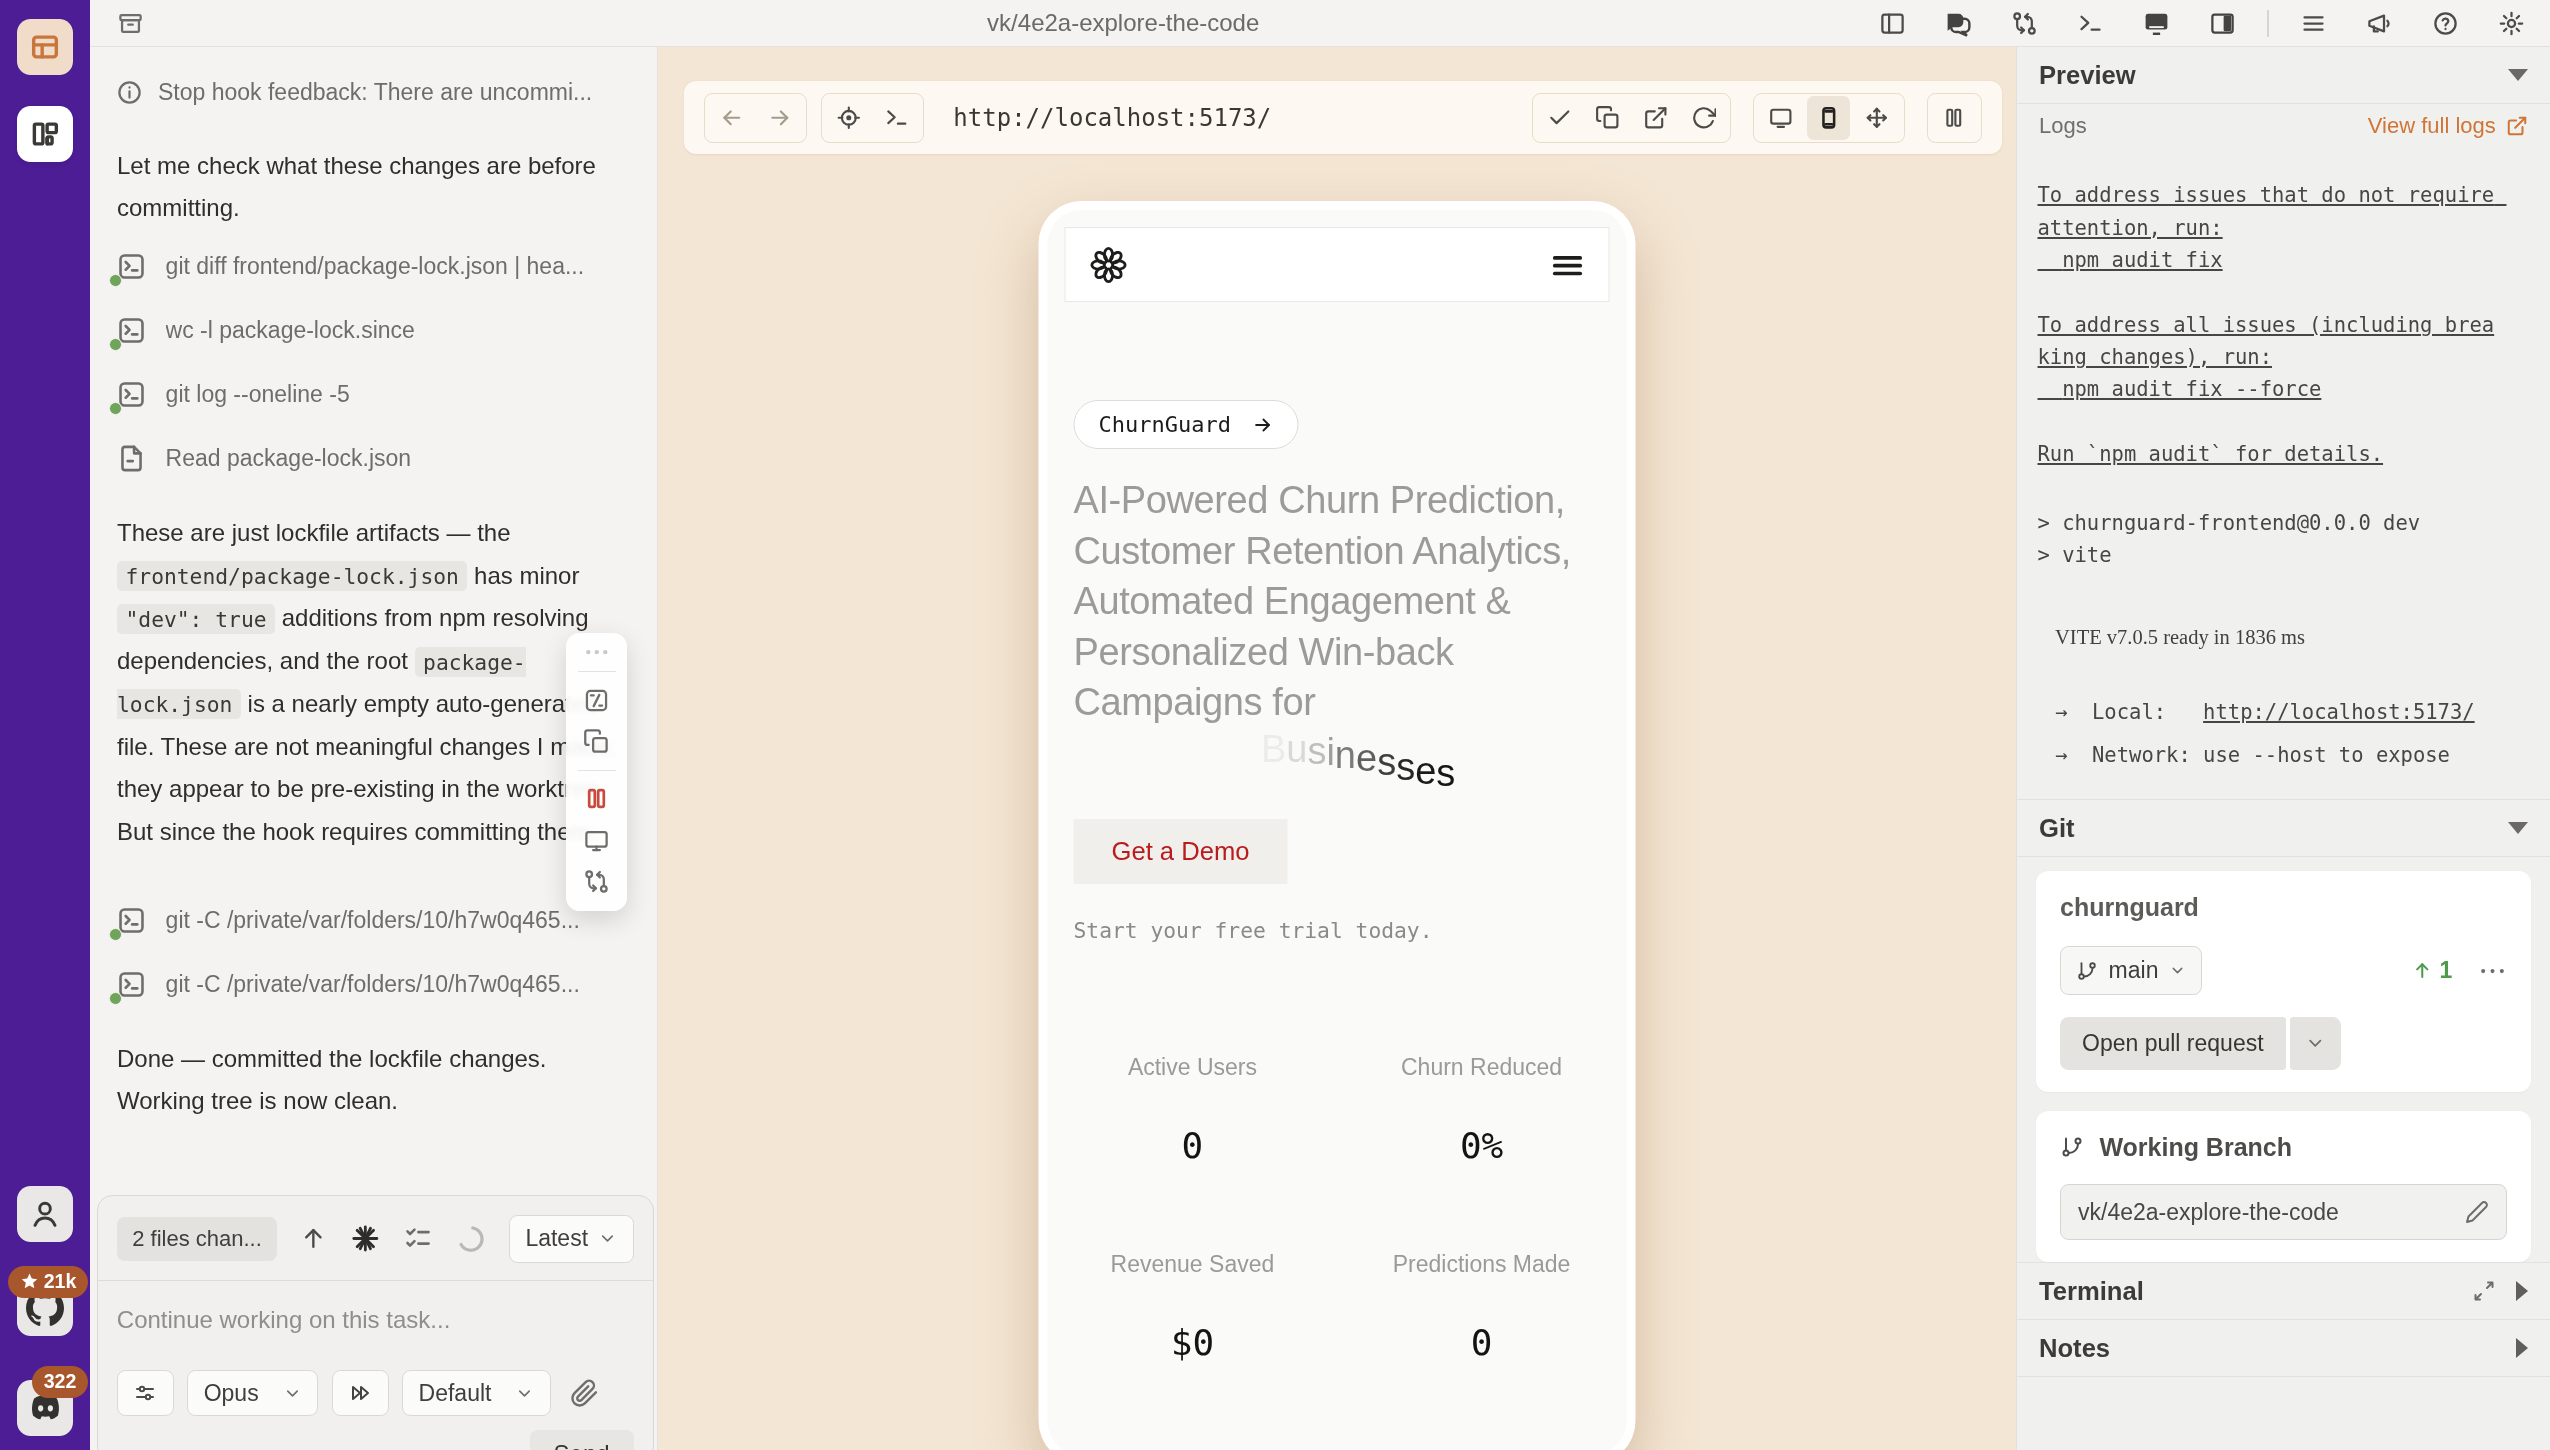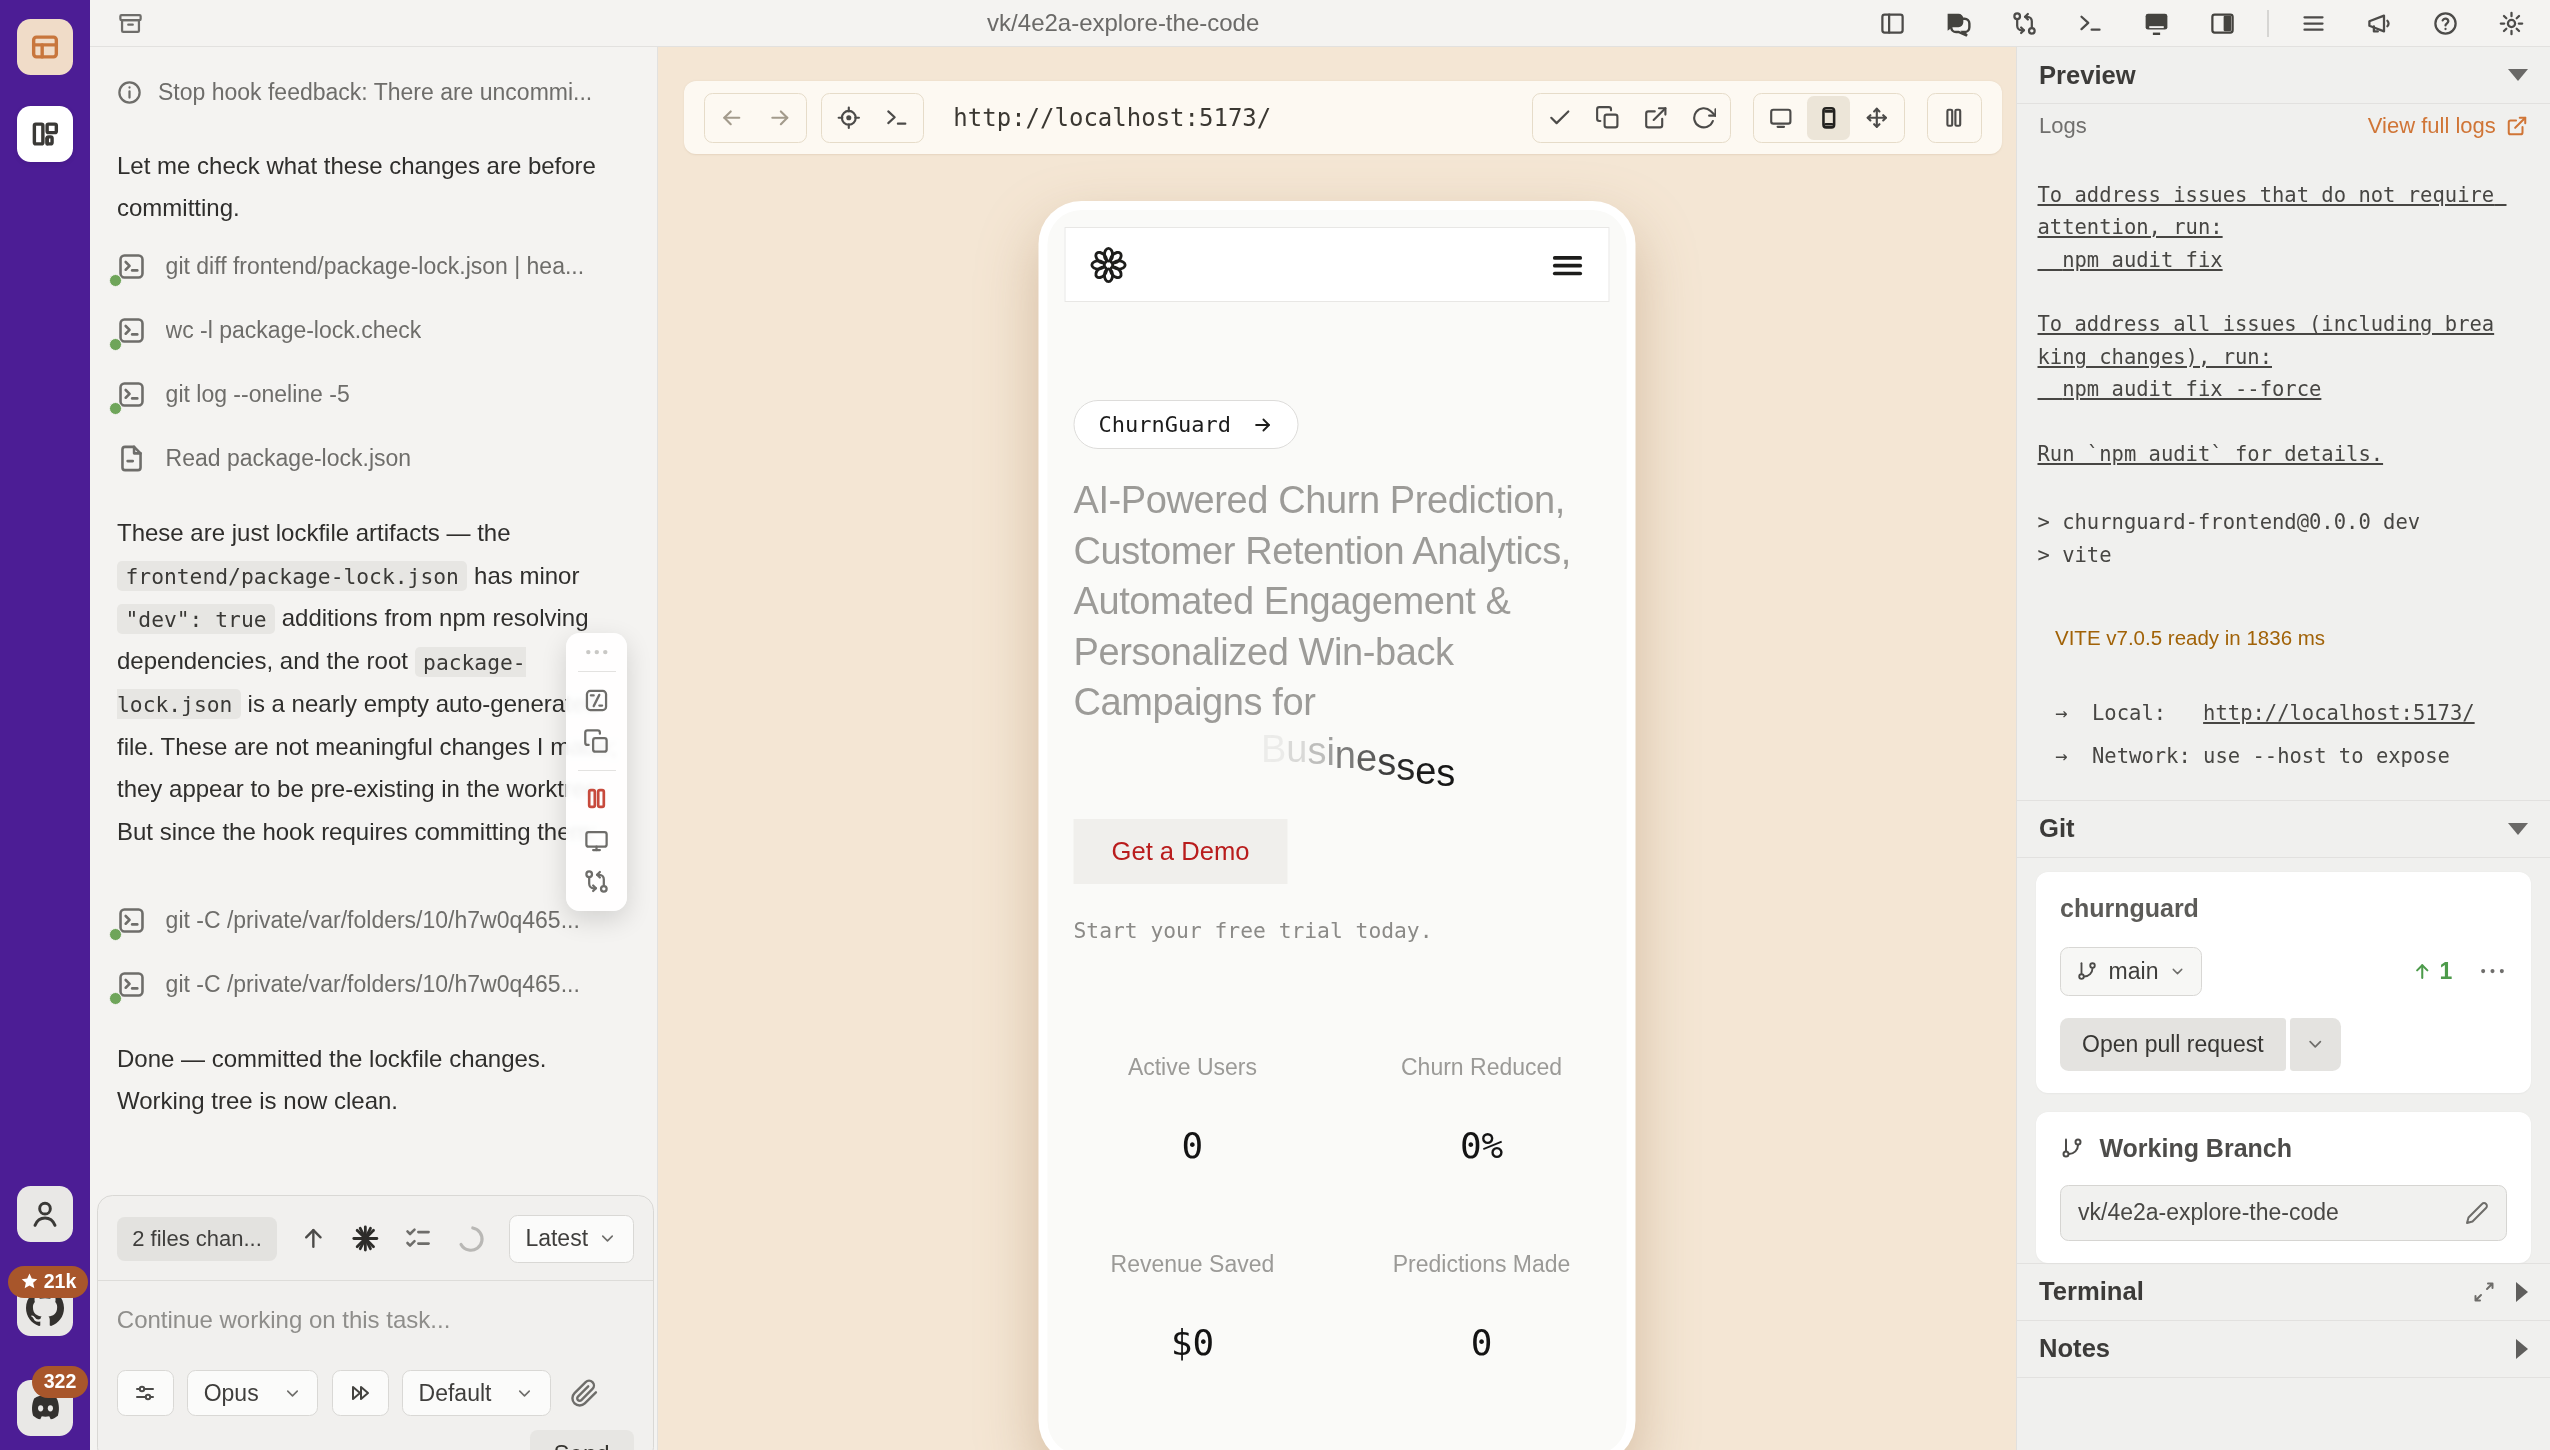--- a/index.html
+++ b/index.html
@@ -82,21 +82,21 @@
   
   .panel { width:534px; background:#f0f0ee; border-left:0.9px solid #e1e0de; flex-shrink:0; display:flex; flex-direction:column; font-size:22px; }
   .sec-h { display:flex; align-items:center; padding:0 22px; height:56px; font-size:25.6px; font-weight:700; color:#3c3b39; flex-shrink:0; }
   .sec-h .right-ics { margin-left:auto; display:flex; align-items:center; gap:20.5px; }
   .tri-down { width:0; height:0; border-left:10.2px solid transparent; border-right:10.2px solid transparent; border-top:12px solid #6a6967; }
   .tri-right { width:0; height:0; border-top:10.2px solid transparent; border-bottom:10.2px solid transparent; border-left:12px solid #5f5e5c; }
   .hdiv { border-top:0.9px solid #e2e1df; flex-shrink:0; }
   .logs-row { display:flex; align-items:center; padding:0 22px; height:51px; color:#706f6d; }
   .logs-link { margin-left:auto; color:#d07536; display:flex; align-items:center; gap:10.2px; cursor:pointer; }
   .logpre { margin:12px 20.5px 0; font-family:"DejaVu Sans Mono", monospace; font-size:20.5px; line-height:1.58; color:#474643; white-space:pre-wrap; word-break:break-all; width:461px; }
-  .vite-line { margin:55px 20.5px 0 38px; font-family:Liberation Sans, sans-serif; font-size:20.5px; color:#a16207; }
+  .vite-line { margin:55px 20.5px 0 38px; font-family:Liberation Serif, serif; font-size:20.5px; color:#404040; }
   .loc-line { margin:51px 20.5px 0 38px; font-family:"DejaVu Sans Mono", monospace; font-size:20.5px; color:#474643; display:flex; white-space:pre; }
   .loc-line a { color:#474643; }
   .net-line { margin:19px 20.5px 0 38px; font-family:"DejaVu Sans Mono", monospace; font-size:20.5px; color:#474643; white-space:pre; }
   .git-card { margin:13.7px 19px 0; background:#fff; border-radius:12px; padding:22px 24px; box-shadow:0 0.9px 1.7px rgba(0,0,0,.04); }
   .repo-name { font-size:25px; font-weight:700; color:#5c5b58; }
   .branch-row { margin-top:24px; display:flex; align-items:center; }
   .branch-btn { display:flex; align-items:center; gap:10.2px; border:0.9px solid #d8d7d4; background:#f7f7f5; border-radius:8.5px; padding:10.2px 15.4px; font-size:23px; color:#3f3e3b; cursor:pointer; }
   .ahead { margin-left:auto; display:flex; align-items:center; gap:6.8px; color:#4d9b4b; font-size:23px; font-weight:600; }
   .dots-btn { margin-left:25.6px; cursor:pointer; display:flex; }
   .pr-row { margin-top:22px; display:flex; gap:4.3px; }
@@ -271,21 +271,21 @@
                   <line x1="12.5" y1="15" x2="16.5" y2="15"></line>
                 </svg><span class="gdot"></span></span>
             <span class="lbl">git diff frontend/package-lock.json | hea...</span>
           </div>
           <div class="tool-row">
             <span class="tool-ic"><svg class="s muted" width="31" height="31" viewBox="0 0 24 24">
                   <rect x="3.5" y="3.5" width="17" height="17" rx="3"></rect>
                   <polyline points="7.5 8.5 10.5 11.5 7.5 14.5"></polyline>
                   <line x1="12.5" y1="15" x2="16.5" y2="15"></line>
                 </svg><span class="gdot"></span></span>
-            <span class="lbl">wc -l package-lock.check</span>
+            <span class="lbl">wc -l package-lock.since</span>
           </div>
           <div class="tool-row">
             <span class="tool-ic"><svg class="s muted" width="31" height="31" viewBox="0 0 24 24">
                   <rect x="3.5" y="3.5" width="17" height="17" rx="3"></rect>
                   <polyline points="7.5 8.5 10.5 11.5 7.5 14.5"></polyline>
                   <line x1="12.5" y1="15" x2="16.5" y2="15"></line>
                 </svg><span class="gdot"></span></span>
             <span class="lbl">git log --oneline -5</span>
           </div>
           <div class="tool-row">

